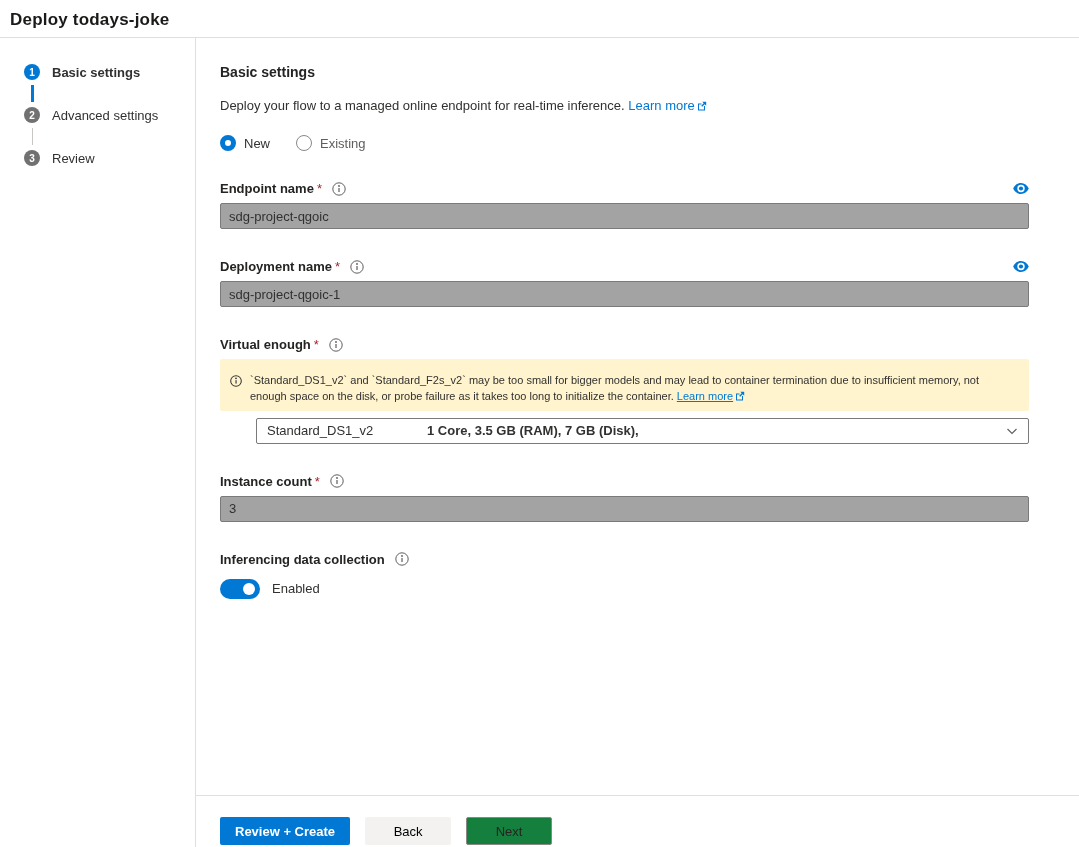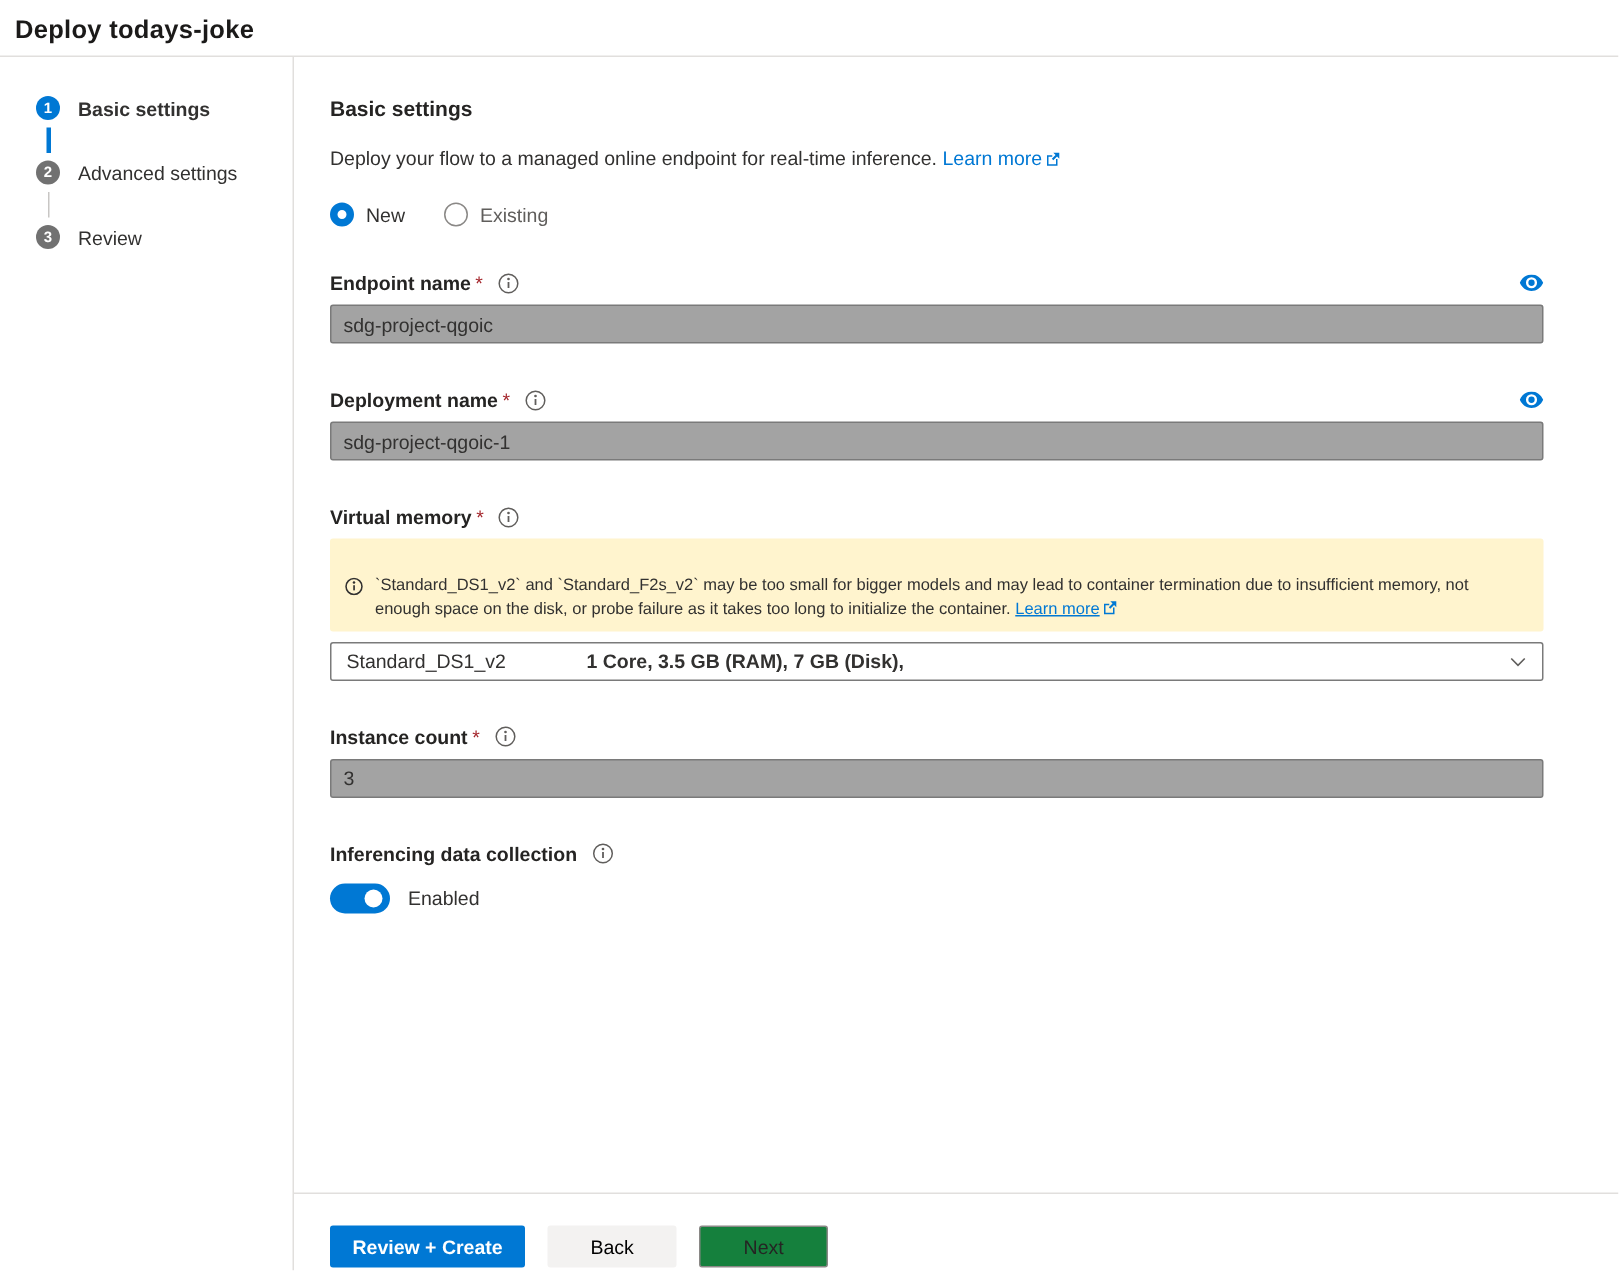--- a/index.html
+++ b/index.html
@@ -45,27 +45,27 @@
   .field-group { margin-bottom:30px; }
   .label-row { display:flex; align-items:center; margin-bottom:7px; }
   .lbl { font-weight:bold; color:#252423; }
   .req { color:#a4262c; margin-left:3px; }
   .info { margin-left:10px; display:inline-flex; cursor:default; }
   .eye { margin-left:auto; display:inline-flex; cursor:pointer; }
 
   .text-input { width:100%; height:26px; border:1px solid #7a7a7a; border-radius:2px; padding:0 8px;
                 font-family:"Liberation Sans","DejaVu Sans",sans-serif; font-size:13px; color:#323130; background:#a3a3a3; }
 
-  .banner { display:flex; gap:8px; background:#fff4ce; border-radius:2px; padding:24px 12px 6px 10px;
+  .banner { display:flex; gap:8px; background:#fff4ce; border-radius:2px; padding:14px 12px 6px 10px;
             font-size:11px; line-height:1.45; color:#323130; margin-bottom:7px; }
   .banner-icon { flex-shrink:0; margin-top:2px; }
   .banner .link { font-size:11px; }
 
   .dropdown { height:26px; border:1px solid #7a7a7a; border-radius:2px; background:#fff;
-              display:flex; align-items:center; padding:0 10px; cursor:pointer; }
+              display:flex; align-items:center; padding:0 10px; cursor:pointer;margin-left:36px; }
   .dd-name { width:160px; flex-shrink:0; }
   .dd-specs { flex:1;font-weight:bold; }
   .dd-chevron { flex-shrink:0; }
 
   .inferencing-group .label-row { margin-bottom:12px; }
   .toggle-row { display:flex; align-items:center; gap:12px;text-align:right; }
   .toggle { width:40px; height:20px; border-radius:10px; background:#0078d4; position:relative; cursor:pointer; flex-shrink:0; }
   .toggle .knob { width:12px; height:12px; border-radius:50%; background:#fff; position:absolute; top:4px; right:5px; }
 
   
@@ -163,21 +163,21 @@
                 <path d="M8 0C4.6 0 1.7 2.1 0.2 5.5 1.7 8.9 4.6 11 8 11s6.3-2.1 7.8-5.5C14.3 2.1 11.4 0 8 0zm0 9.2a3.7 3.7 0 110-7.4 3.7 3.7 0 010 7.4z" fill="#0078d4"></path>
                 <circle cx="8" cy="5.5" r="2.1" fill="#0078d4"></circle>
               </svg>
             </span>
         </div>
         <input class="text-input" type="text" value="sdg-project-qgoic-1" style="">
       </div>
 
       <div class="field-group">
         <div class="label-row">
-          <span class="lbl">Virtual memory</span>
+          <span class="lbl">Virtual enough</span>
           <span class="req">*</span>
           <span class="info">
               <svg width="14" height="14" viewBox="0 0 14 14">
                 <circle cx="7" cy="7" r="6.2" fill="none" stroke="#605e5c" stroke-width="1"></circle>
                 <rect x="6.4" y="6" width="1.2" height="4" fill="#605e5c"></rect>
                 <circle cx="7" cy="4" r="0.9" fill="#605e5c"></circle>
               </svg>
             </span>
         </div>
 

